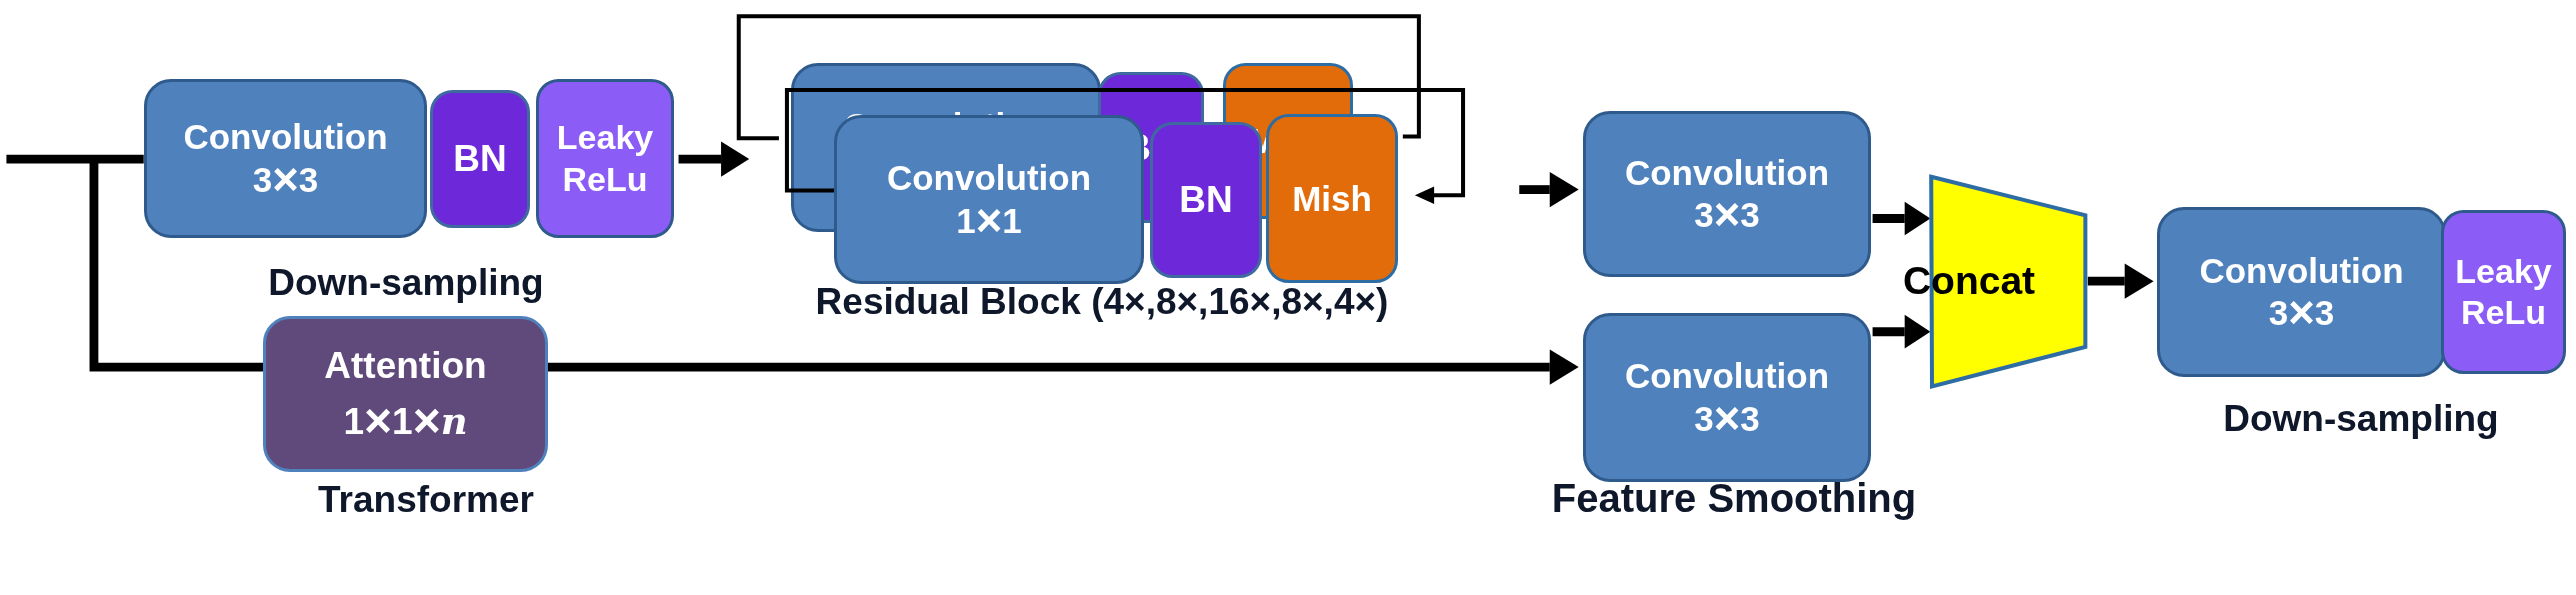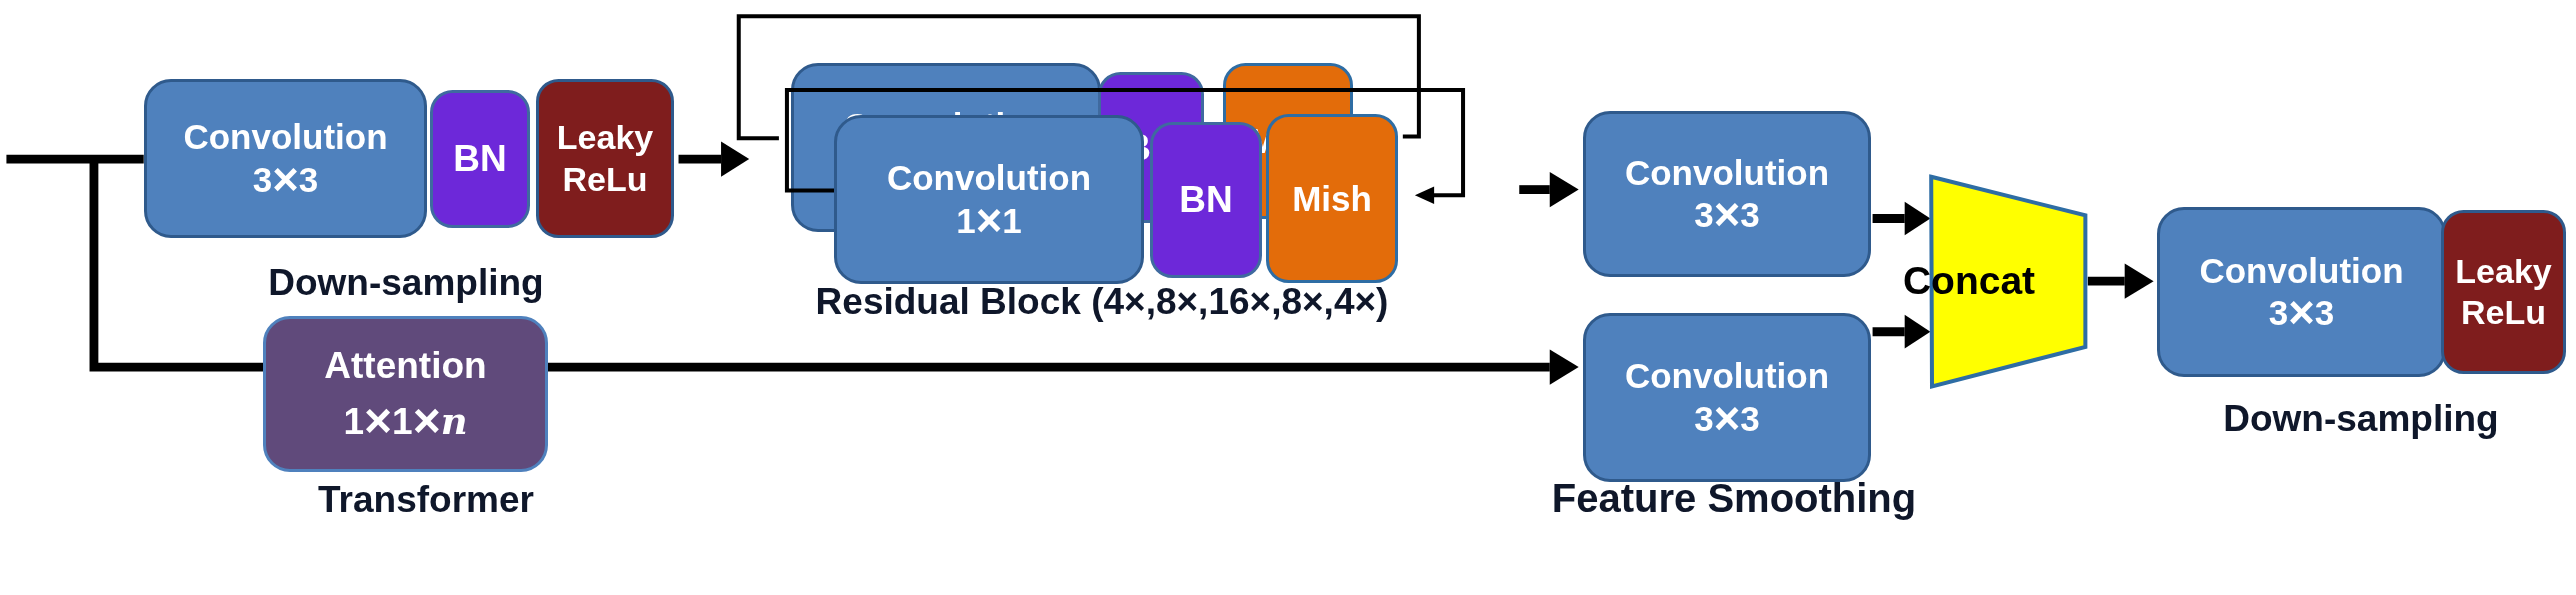--- a/index.html
+++ b/index.html
@@ -18,21 +18,21 @@
     text-align:center;
     color:#ffffff;font-weight:bold;
     border:3.2px solid #36618e;
     box-sizing:border-box;
     line-height:1.08;
     z-index:3;
   }
   .back{z-index:1;}
   .blue{background:#4f81bd;border-color:#2f5a8c;}
   .pink{background:#6d28d9;border-color:#3f6a9f;}
-  .green{background:#7f1d1d;border-color:#2f5a8c;}
+  .green{background:#8b5cf6;border-color:#2f5a8c;}
   .purple{background:#604a7b;border-color:#4f81bd;}
   .orange{background:#e36c0a;border-color:#2e6da4;}
   .r32{border-radius:27px;}
   .r28{border-radius:22.5px;}
   .f44{font-size:35px;}
   .f46{font-size:37px;}
   .f42{font-size:34px;}
   .caption{
     position:absolute;
     transform:translateX(-50%);

